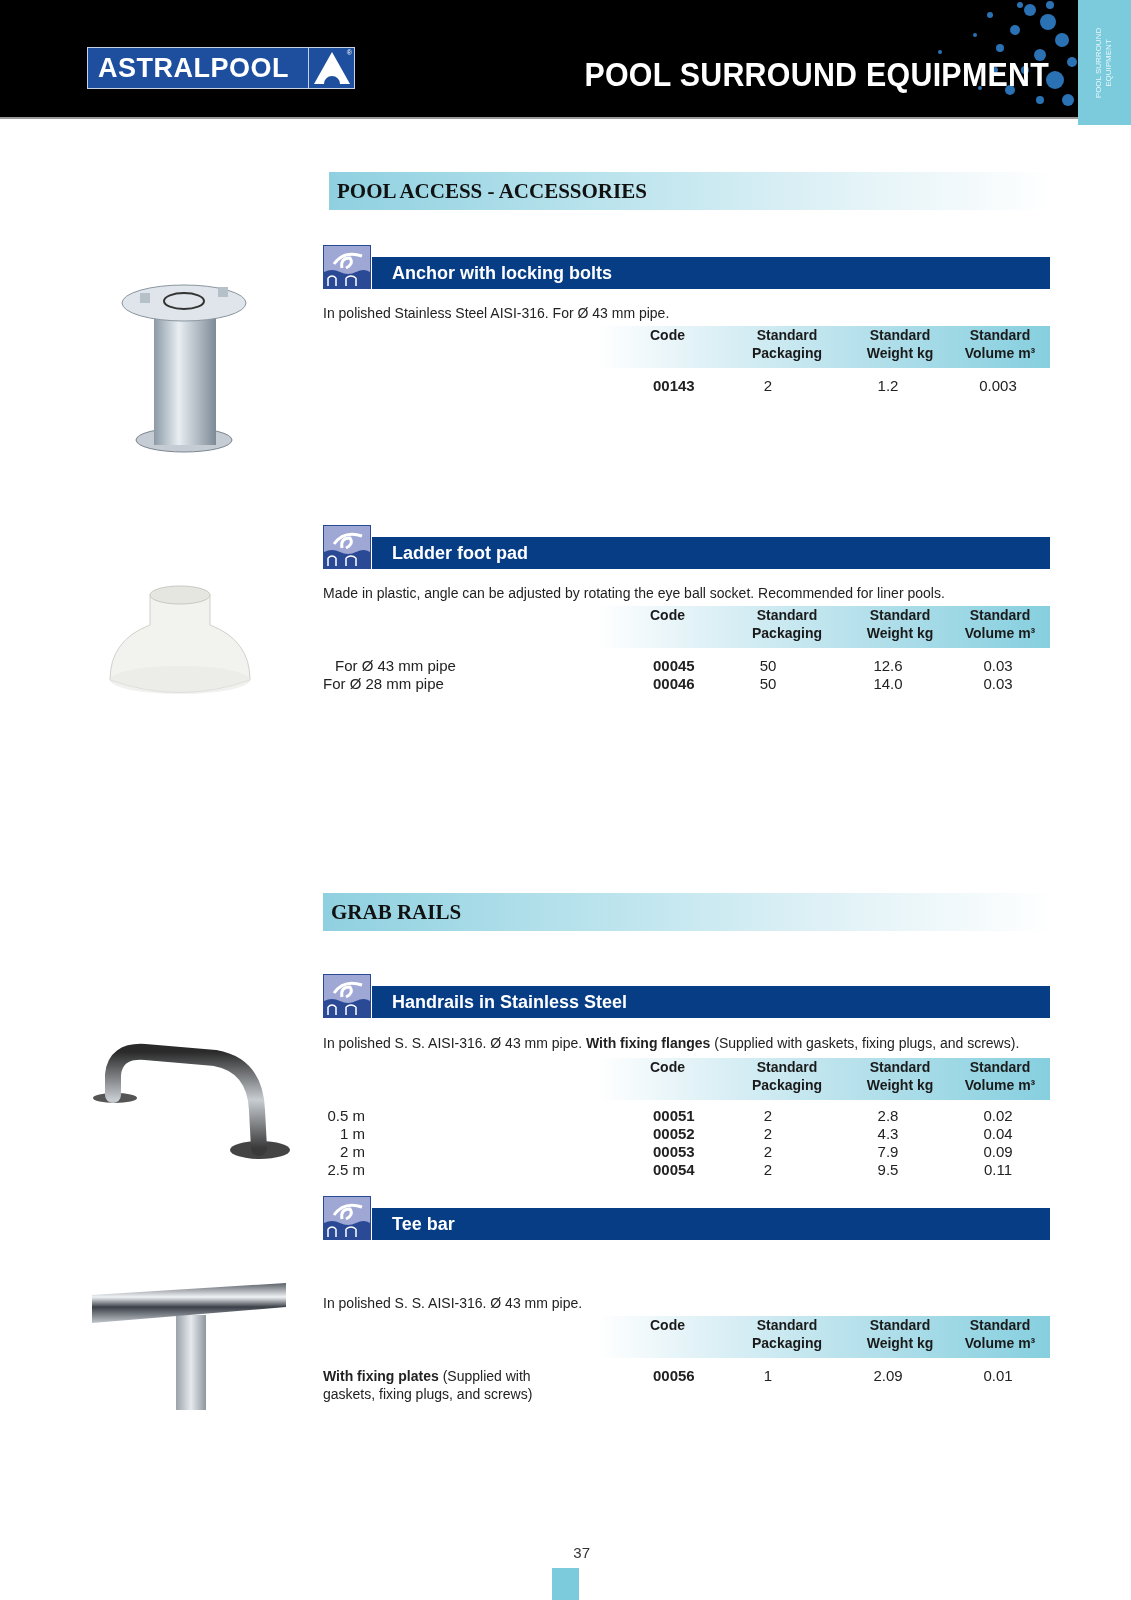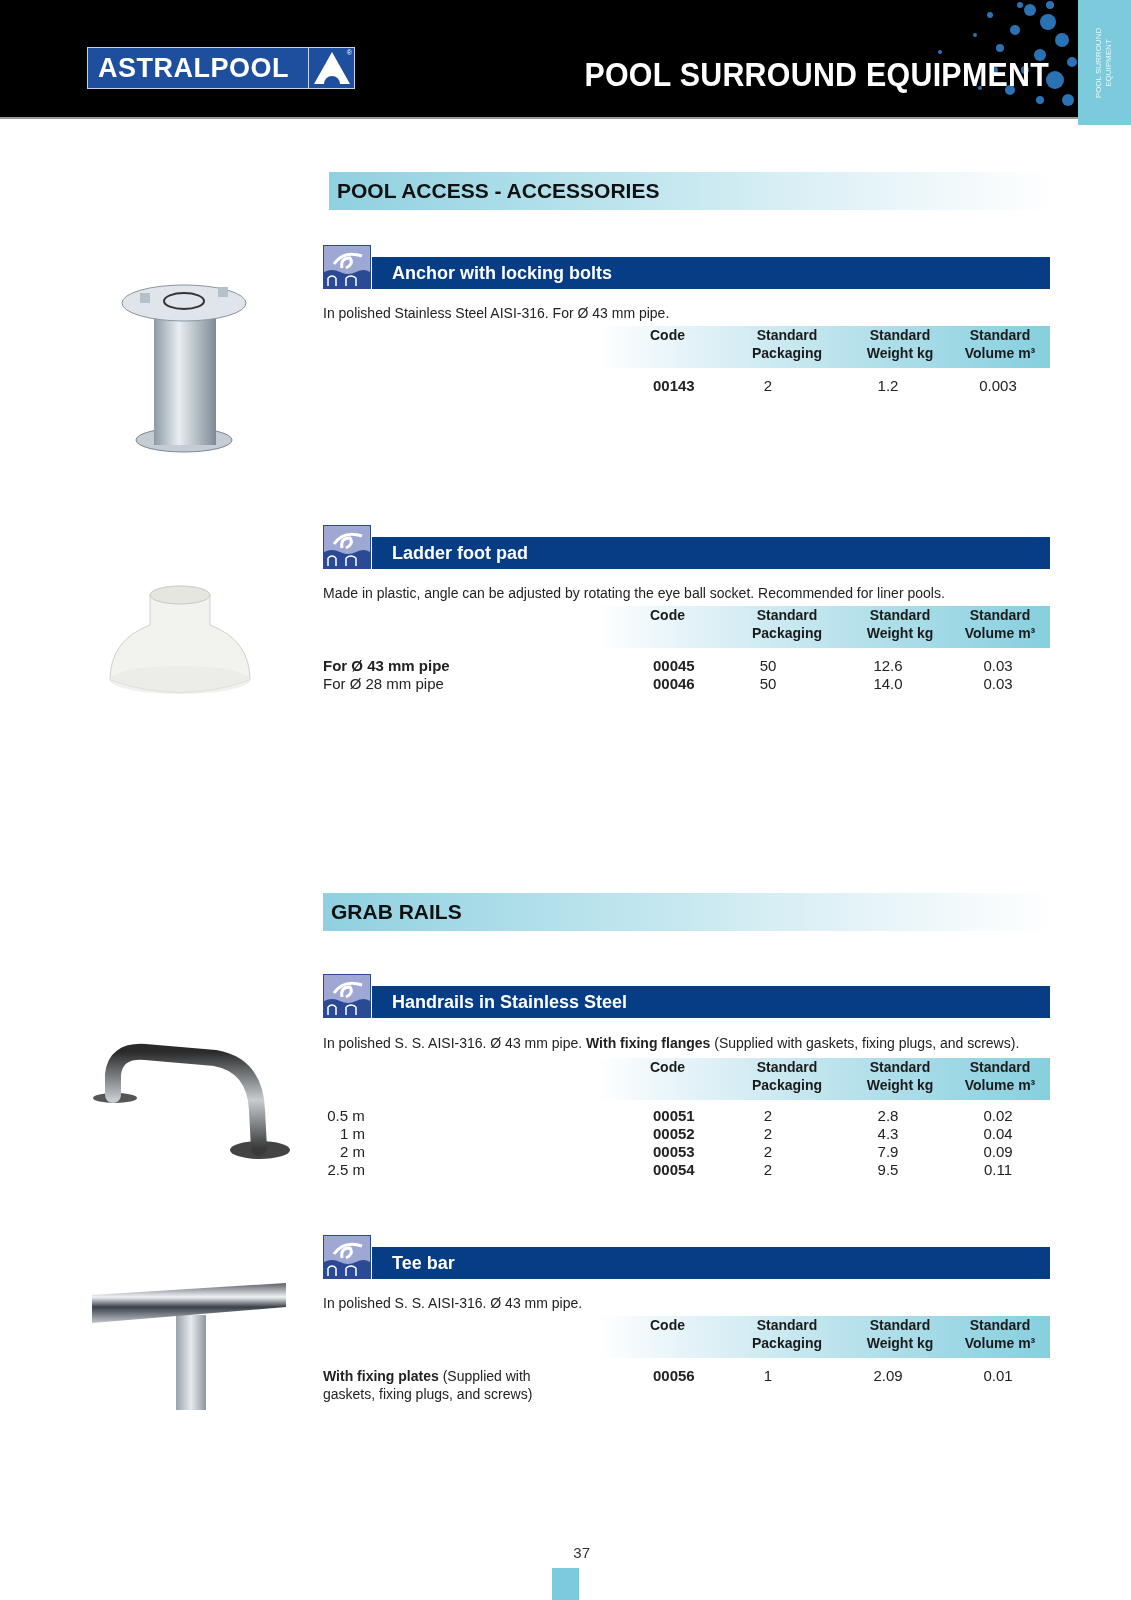--- a/index.html
+++ b/index.html
@@ -18,21 +18,21 @@
   .bubbles { position:absolute; left:880px; top:0; width:200px; height:118px; }
   .header-title { position:absolute; right:82px; top:56px; color:#fff; font-size:33px; font-weight:bold;
                   font-family:"Liberation Sans", sans-serif; letter-spacing:0.3px; transform:scaleX(0.92); transform-origin:right; }
   .side-tab { position:absolute; left:1078px; top:0; width:53px; height:125px; background:#7ccbdc; }
   .side-tab-text { position:absolute; left:0; top:0; width:53px; height:125px; display:flex; align-items:center; justify-content:center; }
   .side-tab-text div { transform:rotate(-90deg); color:#e8f7fb; font-size:8px; line-height:10px; text-align:center; white-space:nowrap; }
 
   .section-banner { position:absolute; left:329px; width:726px; height:38px;
                     background:linear-gradient(to right, #8fd0e0 0%, #b7e2ec 35%, #e6f4f8 75%, #ffffff 100%);
                     box-sizing:border-box; padding-left:8px; font-size:21px; font-weight:bold; line-height:38px; color:#111;
-                    font-family:Liberation Sans, sans-serif; }
+                    font-family:Liberation Serif, serif; }
   .product-bar { position:absolute; left:323px; width:727px; height:32px; }
   .product-icon { position:absolute; left:0; top:-12px; width:48px; height:44px; background:#9fa8d4; border:1px solid #2b4a96; box-sizing:border-box; overflow:hidden; }
   .product-title-bar { position:absolute; left:49px; top:0; width:678px; height:32px; background:#063d85; }
   .product-title { position:absolute; left:20px; top:0; line-height:32px; color:#fff; font-size:18px; font-weight:bold; }
   .desc { position:absolute; left:323px; font-size:14px; color:#222; line-height:18px; }
   .desc b { font-weight:bold; }
   .thead { position:absolute; left:597px; width:453px; height:42px;
            background:linear-gradient(to right, #ffffff 0%, #e4f3f8 20%, #b9e2ec 55%, #86cfdf 100%); }
   .th { position:absolute; top:0; font-size:14px; font-weight:bold; line-height:18px; text-align:center; color:#1a1a1a; }
   .row { position:absolute; left:323px; width:727px; height:18px; font-size:15px; line-height:18px; color:#222; }
@@ -146,21 +146,21 @@
   </div>
 </div>
 <div class="desc" style="top:584px;">Made in plastic, angle can be adjusted by rotating the eye ball socket. Recommended for liner pools.</div>
 <div class="thead" style="top:606px;">
   <div class="th" style="left:53px;width:50px;text-align:left;">Code</div>
   <div class="th" style="left:140px;width:100px;"><span>Standard</span><br><span>Packaging</span></div>
   <div class="th" style="left:253px;width:100px;"><span>Standard</span><br><span>Weight kg</span></div>
   <div class="th" style="left:353px;width:100px;"><span>Standard</span><br><span>Volume m³</span></div>
 </div>
 <div class="row" style="top:657px;">
-  <span class="cell" style="left:0;font-weight:bold;">For Ø 43 mm pipe</span>
+  <span class="cell" style="left:12px;">For Ø 43 mm pipe</span>
   <span class="cell code">00045</span>
   <span class="cell pack">50</span>
   <span class="cell wt">12.6</span>
   <span class="cell vol">0.03</span>
 </div>
 <div class="row" style="top:675px;">
   <span class="cell" style="left:0;">For Ø 28 mm pipe</span>
   <span class="cell code">00046</span>
   <span class="cell pack">50</span>
   <span class="cell wt">14.0</span>
@@ -187,21 +187,21 @@
   </div>
 </div>
 <div class="desc" style="top:1034px;width:727px;text-align:justify;"><span>In polished S. S. AISI-316. Ø 43 mm pipe. </span><b>With fixing flanges</b><span> (Supplied with gaskets, fixing plugs, and screws).</span></div>
 <div class="thead" style="top:1058px;">
   <div class="th" style="left:53px;width:50px;text-align:left;">Code</div>
   <div class="th" style="left:140px;width:100px;"><span>Standard</span><br><span>Packaging</span></div>
   <div class="th" style="left:253px;width:100px;"><span>Standard</span><br><span>Weight kg</span></div>
   <div class="th" style="left:353px;width:100px;"><span>Standard</span><br><span>Volume m³</span></div>
 </div>
 <div class="row" style="top:1107px;">
-  <span class="cell" style="left:4px;width:38px;text-align:center;">0.5 m</span>
+  <span class="cell" style="left:4px;width:38px;text-align:right;">0.5 m</span>
   <span class="cell code">00051</span>
   <span class="cell pack">2</span>
   <span class="cell wt">2.8</span>
   <span class="cell vol">0.02</span>
 </div>
 <div class="row" style="top:1125px;">
   <span class="cell" style="left:4px;width:38px;text-align:right;">1 m</span>
   <span class="cell code">00052</span>
   <span class="cell pack">2</span>
   <span class="cell wt">4.3</span>
@@ -227,21 +227,21 @@
         <stop offset="0" stop-color="#2a2a2a"></stop>
         <stop offset="0.5" stop-color="#c8cdd2"></stop>
         <stop offset="1" stop-color="#3a3a3a"></stop>
       </linearGradient>
     </defs>
   <ellipse cx="30" cy="78" rx="22" ry="5" fill="#555"></ellipse>
   <ellipse cx="175" cy="130" rx="30" ry="9" fill="#444"></ellipse>
   <path d="M28 75 L28 55 Q30 30 60 32 L130 38 Q170 45 172 90 L174 128" stroke="url(#rail)" stroke-width="16" fill="none" stroke-linecap="round"></path>
 </svg>
 
-<div class="product-bar" style="top:1247px;">
+<div class="product-bar" style="top:1208px;">
   <div class="product-icon">
     <svg width="46" height="42" viewBox="0 0 46 42">
         <path d="M10 18 Q20 4 38 10 M18 22 Q16 12 26 12 Q30 18 22 22" stroke="#fff" stroke-width="3" fill="none"></path>
         <path d="M0 26 Q8 22 16 26 T32 26 T46 26 L46 42 L0 42 Z" fill="#2b4a96"></path>
         <path d="M4 40 L4 32 M12 40 L12 32 M22 40 L22 32 M32 40 L32 32 M4 32 Q8 28 12 32 M22 32 Q27 28 32 32" stroke="#fff" stroke-width="1.5" fill="none"></path>
       </svg>
   </div>
   <div class="product-title-bar">
     <div class="product-title">Tee bar</div>
   </div>

